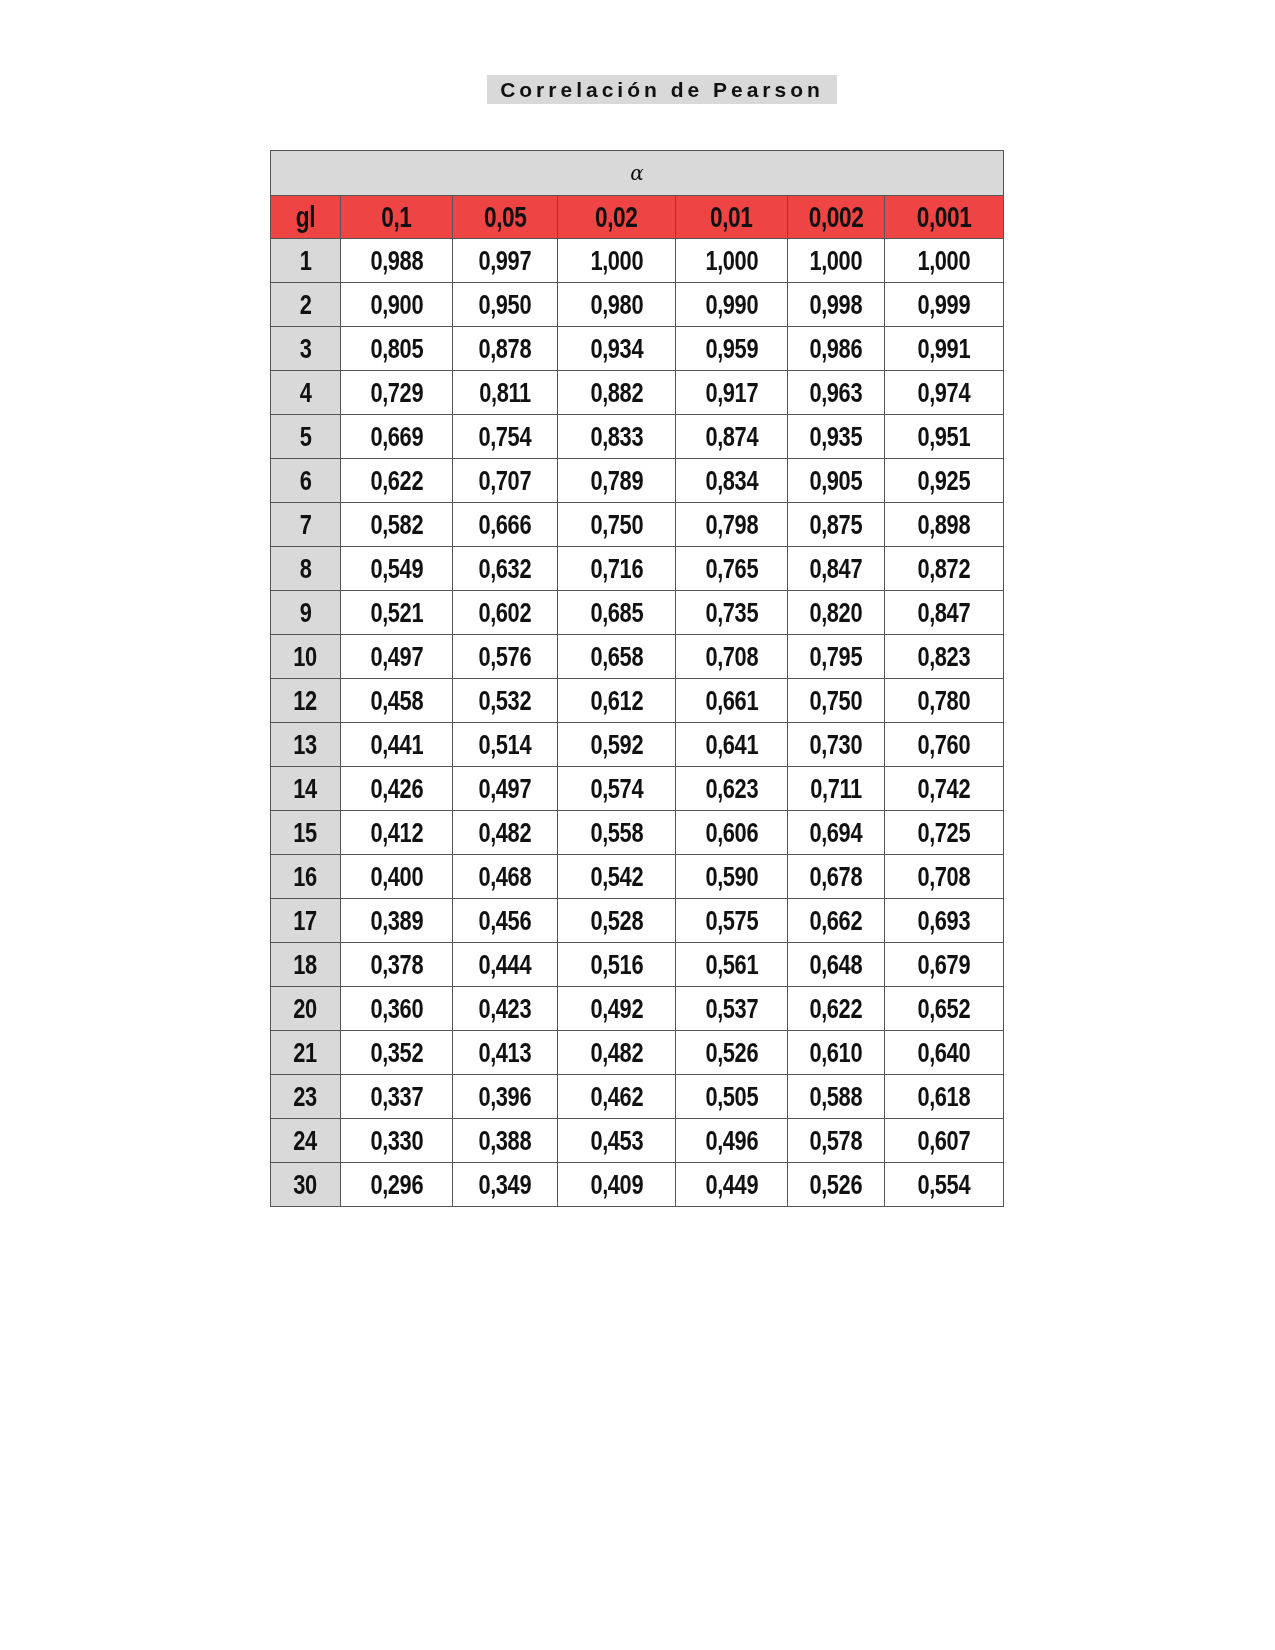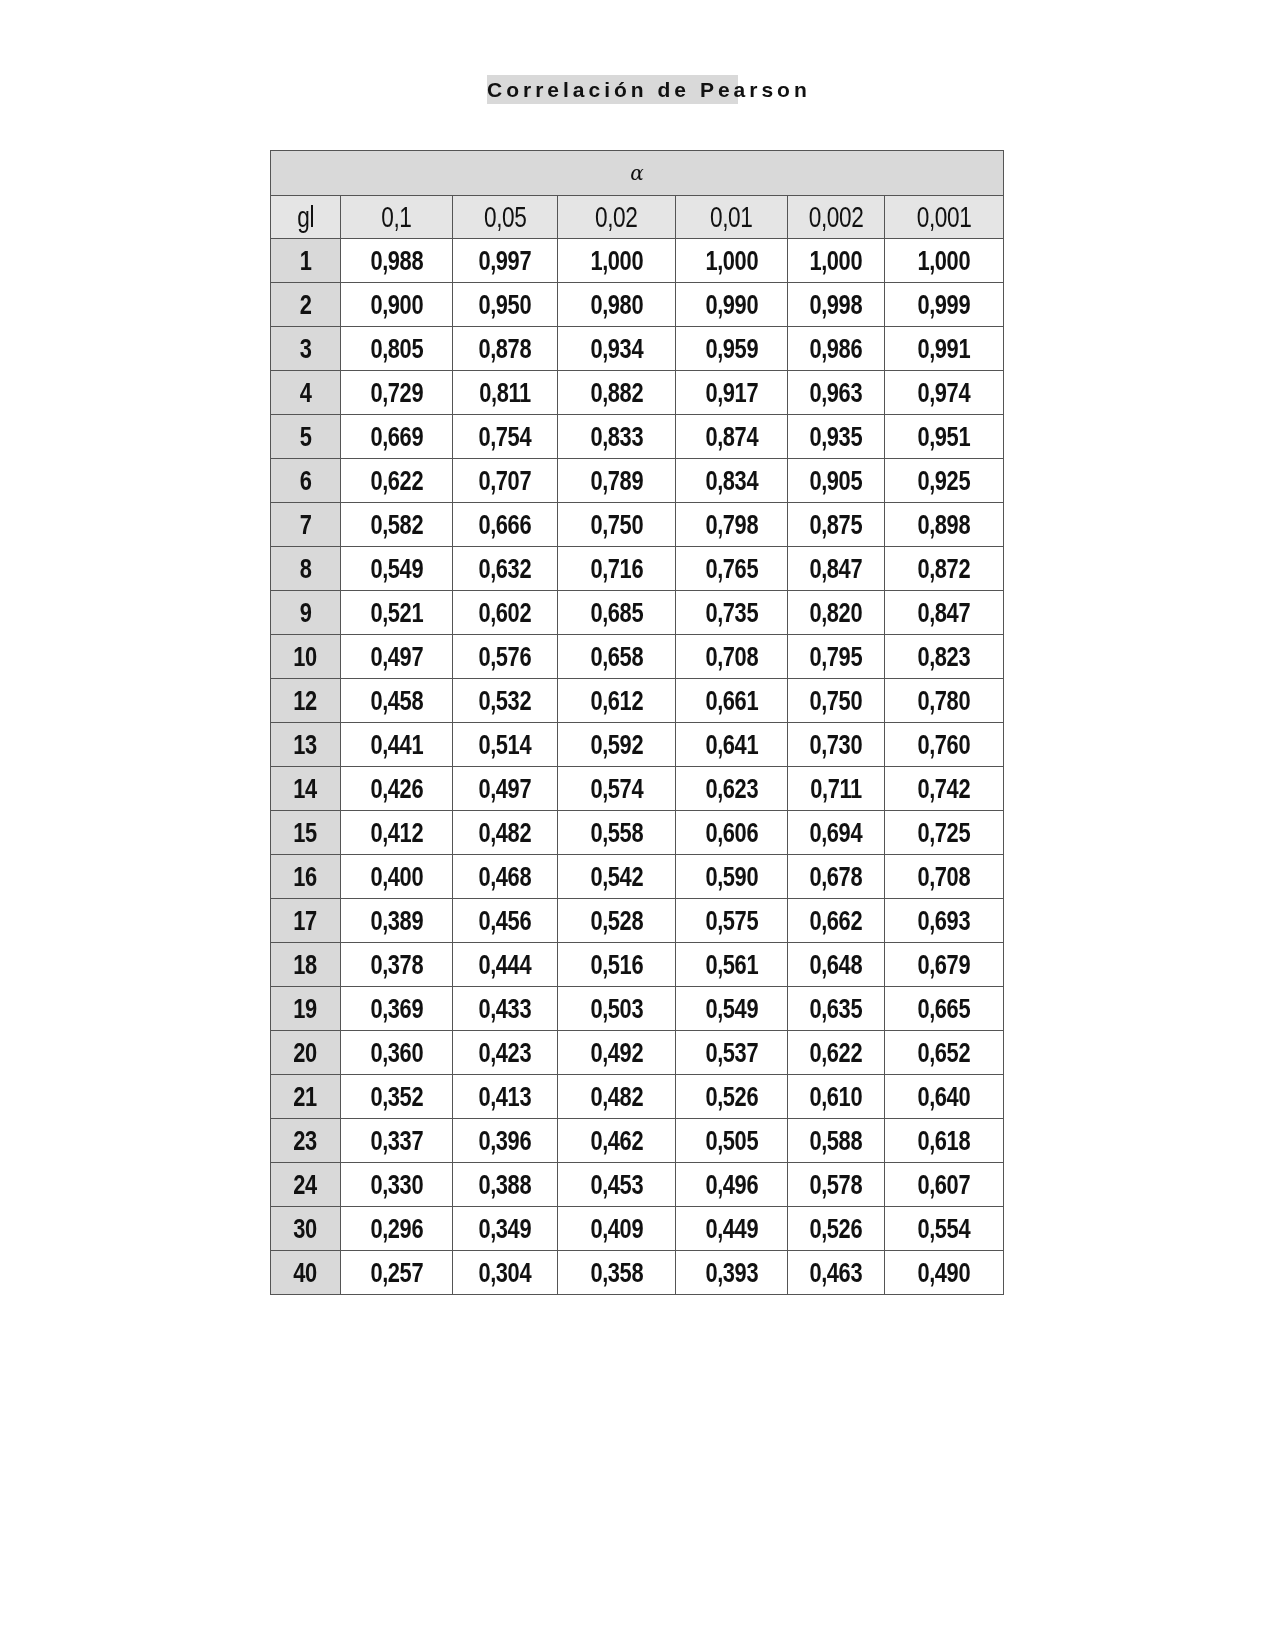--- a/index.html
+++ b/index.html
@@ -1,18 +1,18 @@
 <!DOCTYPE html>
 <html><head>
 <meta charset="utf-8">
 <style>
   html, body { margin: 0; padding: 0; background: #ffffff; }
   body { width: 1275px; height: 1650px; position: relative; overflow: hidden; }
   .title {
-    position: absolute; left: 487px; top: 75px; height: 29px; width: 251px;
+    position: absolute; left: 487px; top: 75px; height: 29px; width: 350px;
     background: #d9d9d9; color: #111;
     font-family: "Liberation Sans", sans-serif; font-weight: bold;
     font-size: 21px; letter-spacing: 4px; line-height: 29px;
     text-align: center; white-space: nowrap;
   }
   table.pearson {
     position: absolute; left: 270px; top: 150px;
     border-collapse: collapse; table-layout: fixed;
     width: 733px;
     font-family: "Liberation Sans", sans-serif;
@@ -21,22 +21,22 @@
     border: 1.5px solid #555;
     text-align: center; padding: 0;
     color: #111;
   }
   .alpha-row td {
     background: #d9d9d9; height: 44px;
     font-family: "DejaVu Serif", serif; font-style: italic;
     font-size: 20px; font-weight: normal; color: #333;
   }
   .head-row th {
-    background: #e5e5e5; height: 42px;
-    font-size: 29px; font-weight: normal;
+    background: #ef4444; height: 42px;
+    font-size: 29px; font-weight: bold;
     transform-origin: center;
   }
   .data-row td { height: 43px; font-size: 28px; font-weight: bold; }
   .data-row td.gl { background: #d9d9d9; }
   .cond { display: inline-block; transform: scaleX(0.78); letter-spacing: -0.5px; }
 </style>
 </head>
 <body>
 
 <div class="title">Correlación de Pearson</div>
@@ -211,29 +211,20 @@
       <tr class="data-row">
         <td class="gl"><span class="cond">18</span></td>
         <td><span class="cond">0,378</span></td>
         <td><span class="cond">0,444</span></td>
         <td><span class="cond">0,516</span></td>
         <td><span class="cond">0,561</span></td>
         <td><span class="cond">0,648</span></td>
         <td><span class="cond">0,679</span></td>
       </tr>
       <tr class="data-row">
-        <td class="gl"><span class="cond">19</span></td>
-        <td><span class="cond">0,369</span></td>
-        <td><span class="cond">0,433</span></td>
-        <td><span class="cond">0,503</span></td>
-        <td><span class="cond">0,549</span></td>
-        <td><span class="cond">0,635</span></td>
-        <td><span class="cond">0,665</span></td>
-      </tr>
-      <tr class="data-row">
         <td class="gl"><span class="cond">20</span></td>
         <td><span class="cond">0,360</span></td>
         <td><span class="cond">0,423</span></td>
         <td><span class="cond">0,492</span></td>
         <td><span class="cond">0,537</span></td>
         <td><span class="cond">0,622</span></td>
         <td><span class="cond">0,652</span></td>
       </tr>
       <tr class="data-row">
         <td class="gl"><span class="cond">21</span></td>
@@ -264,23 +255,14 @@
       </tr>
       <tr class="data-row">
         <td class="gl"><span class="cond">30</span></td>
         <td><span class="cond">0,296</span></td>
         <td><span class="cond">0,349</span></td>
         <td><span class="cond">0,409</span></td>
         <td><span class="cond">0,449</span></td>
         <td><span class="cond">0,526</span></td>
         <td><span class="cond">0,554</span></td>
       </tr>
-      <tr class="data-row">
-        <td class="gl"><span class="cond">40</span></td>
-        <td><span class="cond">0,257</span></td>
-        <td><span class="cond">0,304</span></td>
-        <td><span class="cond">0,358</span></td>
-        <td><span class="cond">0,393</span></td>
-        <td><span class="cond">0,463</span></td>
-        <td><span class="cond">0,490</span></td>
-      </tr>
     </tbody>
 </table>
 
 </body></html>

